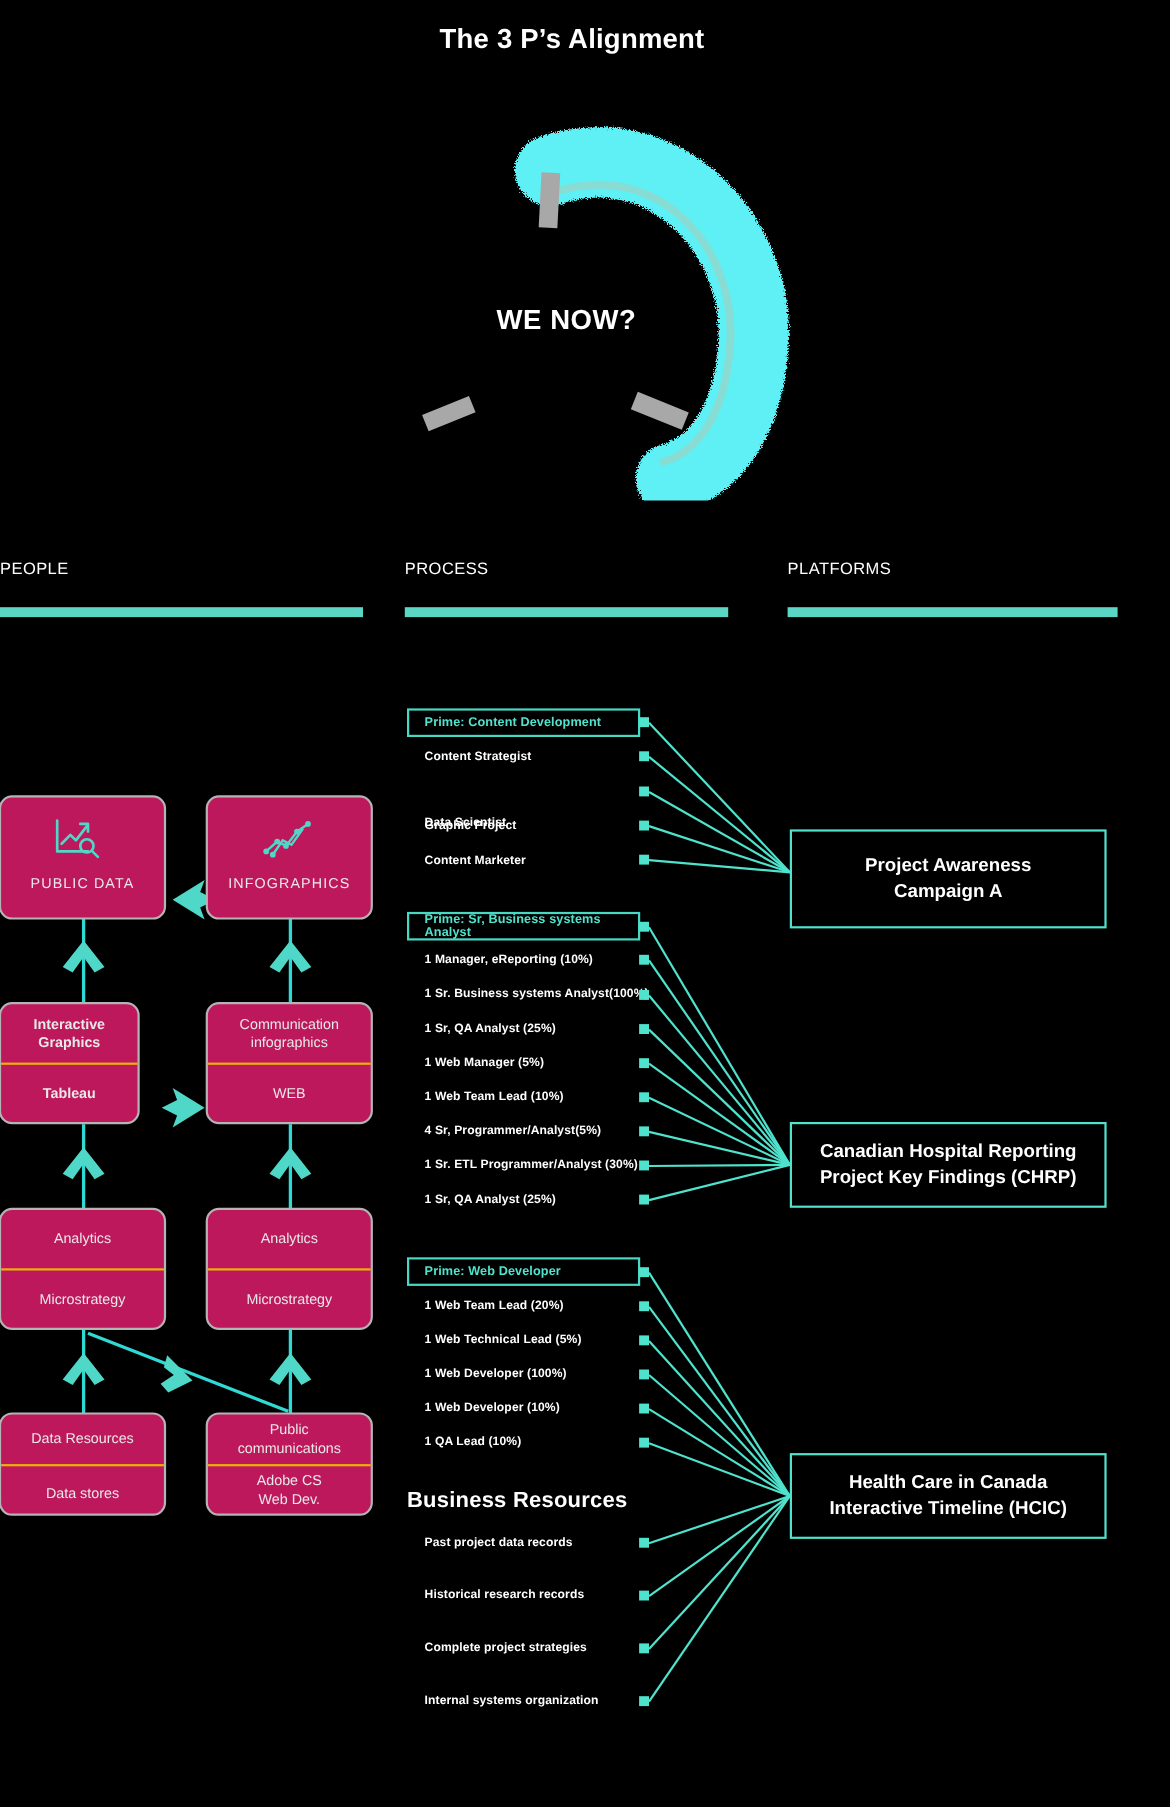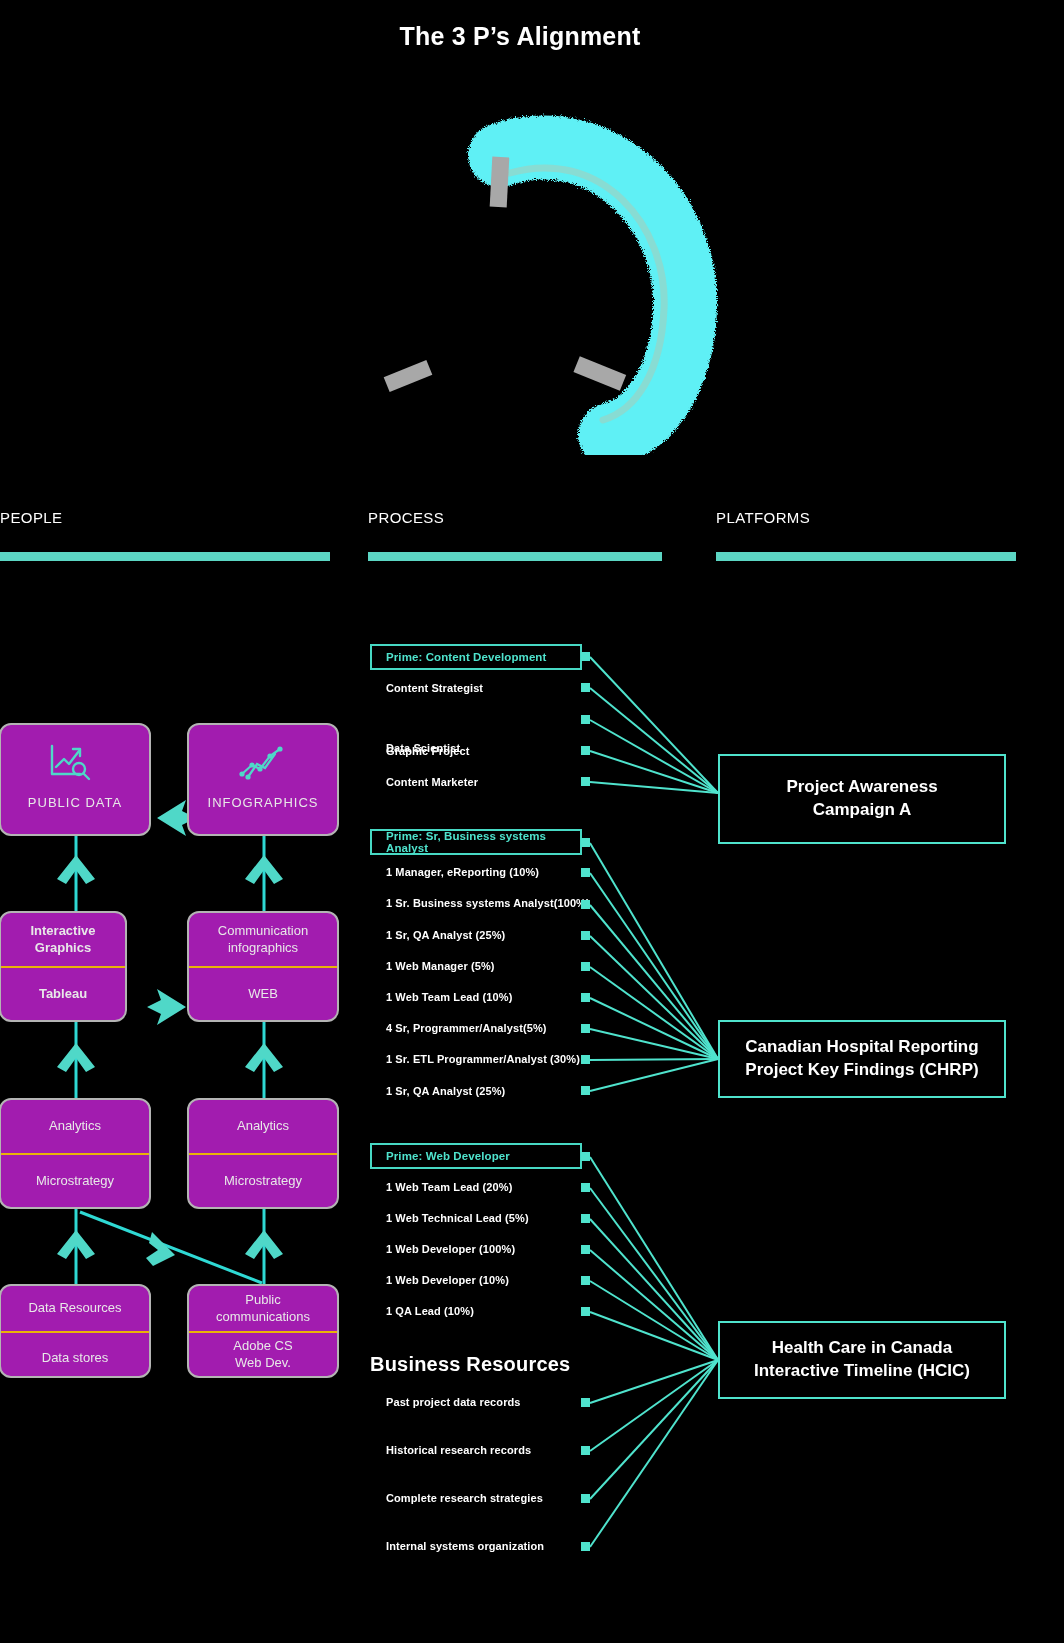--- a/index.html
+++ b/index.html
@@ -24,21 +24,21 @@
     font-size:25px;font-weight:bold;line-height:1.28;letter-spacing:.5px;
   }
 
   
   .col-head{font-size:15px;letter-spacing:.4px;color:#ffffff;}
   .col-rule{height:9px;background:#5cd6c4;}
 
   
   .pbox{
     position:absolute;border:2px solid #b4b4b4;border-radius:12px;
-    background:#a21caf;box-sizing:border-box;
+    background:#be185d;box-sizing:border-box;
   }
   .pbox .seg{
     display:flex;align-items:center;justify-content:center;
     text-align:center;font-size:13px;color:#e8e8e8;line-height:1.25;
     box-sizing:border-box;
   }
   .pbox .seg.div{border-top:2px solid #eab308;}
   .pbox .cap{
     font-size:13px;letter-spacing:1px;color:#e8e8e8;text-align:center;
   }
@@ -90,20 +90,21 @@
     <path d="M 140 60 C 245 25 330 120 325 215 C 322 285 290 330 250 340" fill="none" stroke="#5ff0f5" stroke-width="64" stroke-linecap="round" filter="url(#rough)"></path>
 
     <path d="M 150 78 C 240 52 308 130 304 214 C 301 278 276 315 243 325" fill="none" stroke="#8fd8cc" stroke-width="7" stroke-linecap="round" opacity="0.85"></path>
 
     <rect x="131" y="62" width="17" height="50" fill="#a8a8a8" transform="rotate(3 139 87)"></rect>
     <rect x="215" y="270" width="50" height="17" fill="#a8a8a8" transform="rotate(22 240 278)"></rect>
     <rect x="25" y="273" width="46" height="16" fill="#a8a8a8" transform="rotate(-22 48 281)"></rect>
   </svg>
 </div>
 <div class="abs" id="hero-caption">
+  <div>WE NOW?</div>
 </div>
 
 <div class="abs col-head" style="top:509px;left:0px;">PEOPLE</div>
 <div class="abs col-rule" style="top:552px;left:-10px;width:340px;"></div>
 
 <div class="abs col-head" style="top:509px;left:368px;">PROCESS</div>
 <div class="abs col-rule" style="top:552px;left:368px;width:294px;"></div>
 
 <div class="abs col-head" style="top:509px;left:716px;">PLATFORMS</div>
 <div class="abs col-rule" style="top:552px;left:716px;width:300px;"></div>
@@ -287,21 +288,21 @@
 <div class="marker" style="left:581px;top:1276px;"></div>
 <div class="proc-item" style="left:386px;top:1305px;">1 QA Lead (10%)</div>
 <div class="marker" style="left:581px;top:1307px;"></div>
 
 <div id="biz-res-title" style="left:370px;top:1353px;">Business Resources</div>
 
 <div class="proc-item" style="left:386px;top:1396px;">Past project data records</div>
 <div class="marker" style="left:581px;top:1398px;"></div>
 <div class="proc-item" style="left:386px;top:1444px;">Historical research records</div>
 <div class="marker" style="left:581px;top:1446px;"></div>
-<div class="proc-item" style="left:386px;top:1492px;">Complete research strategies</div>
+<div class="proc-item" style="left:386px;top:1492px;">Complete project strategies</div>
 <div class="marker" style="left:581px;top:1494px;"></div>
 <div class="proc-item" style="left:386px;top:1540px;">Internal systems organization</div>
 <div class="marker" style="left:581px;top:1542px;"></div>
 
 <div class="plat-box" style="left:718px;top:754px;width:288px;height:90px;">
   <div>
     <div>Project Awareness</div>
     <div>Campaign A</div>
   </div>
 </div>

